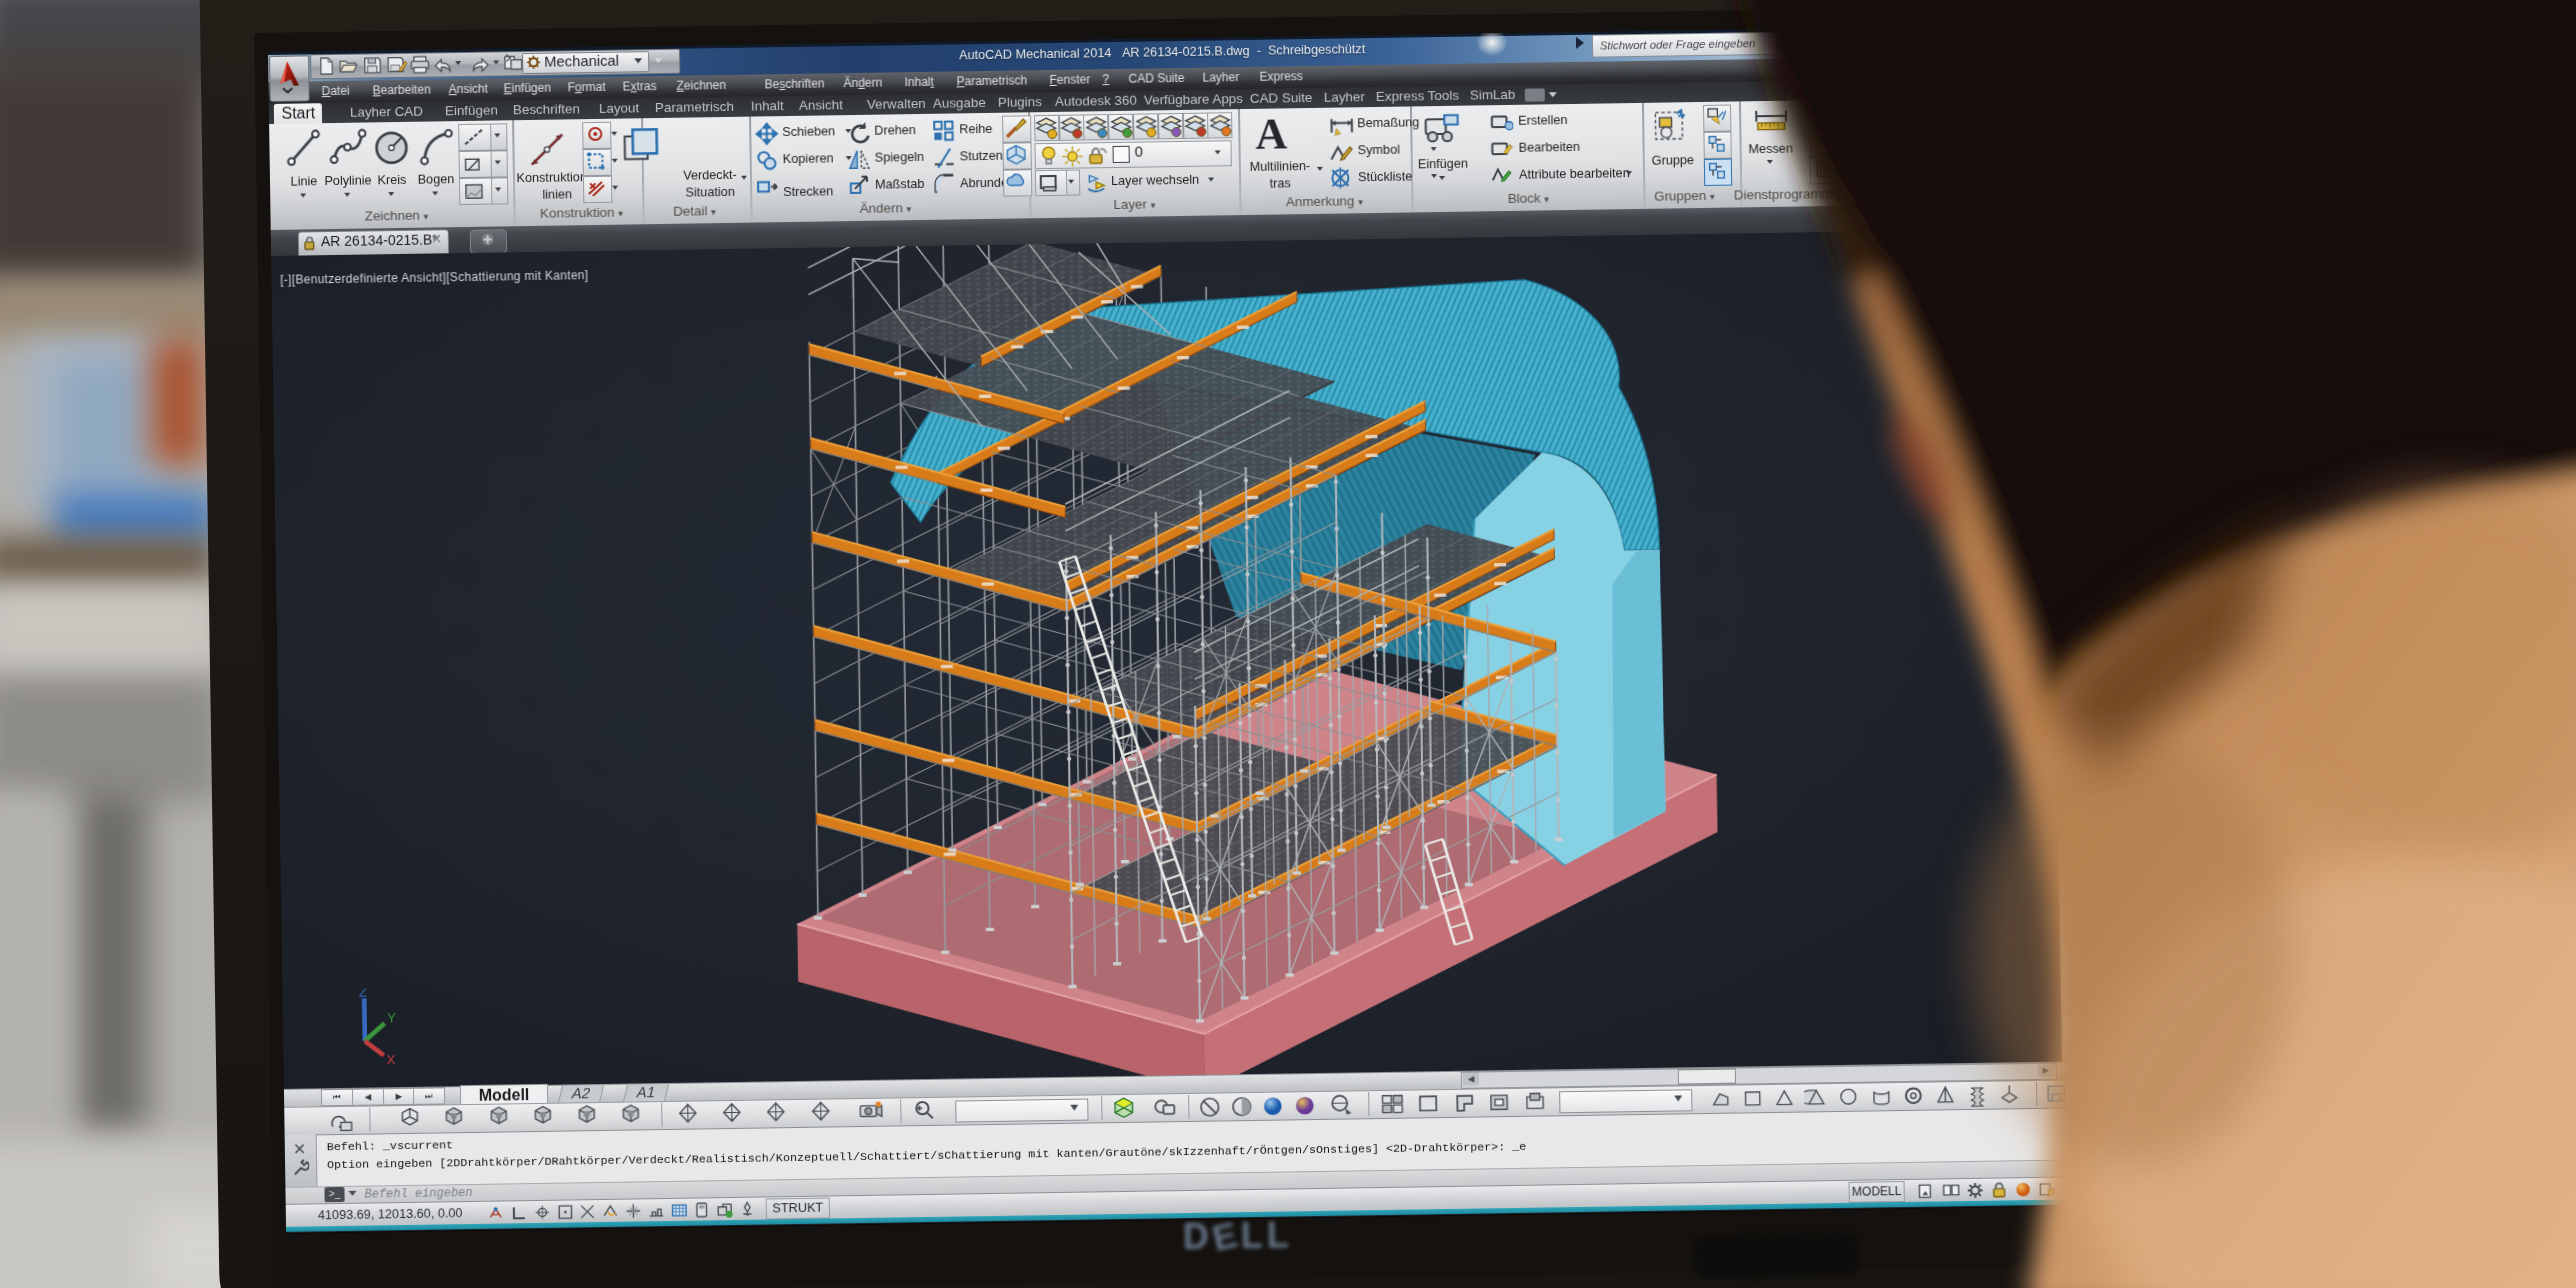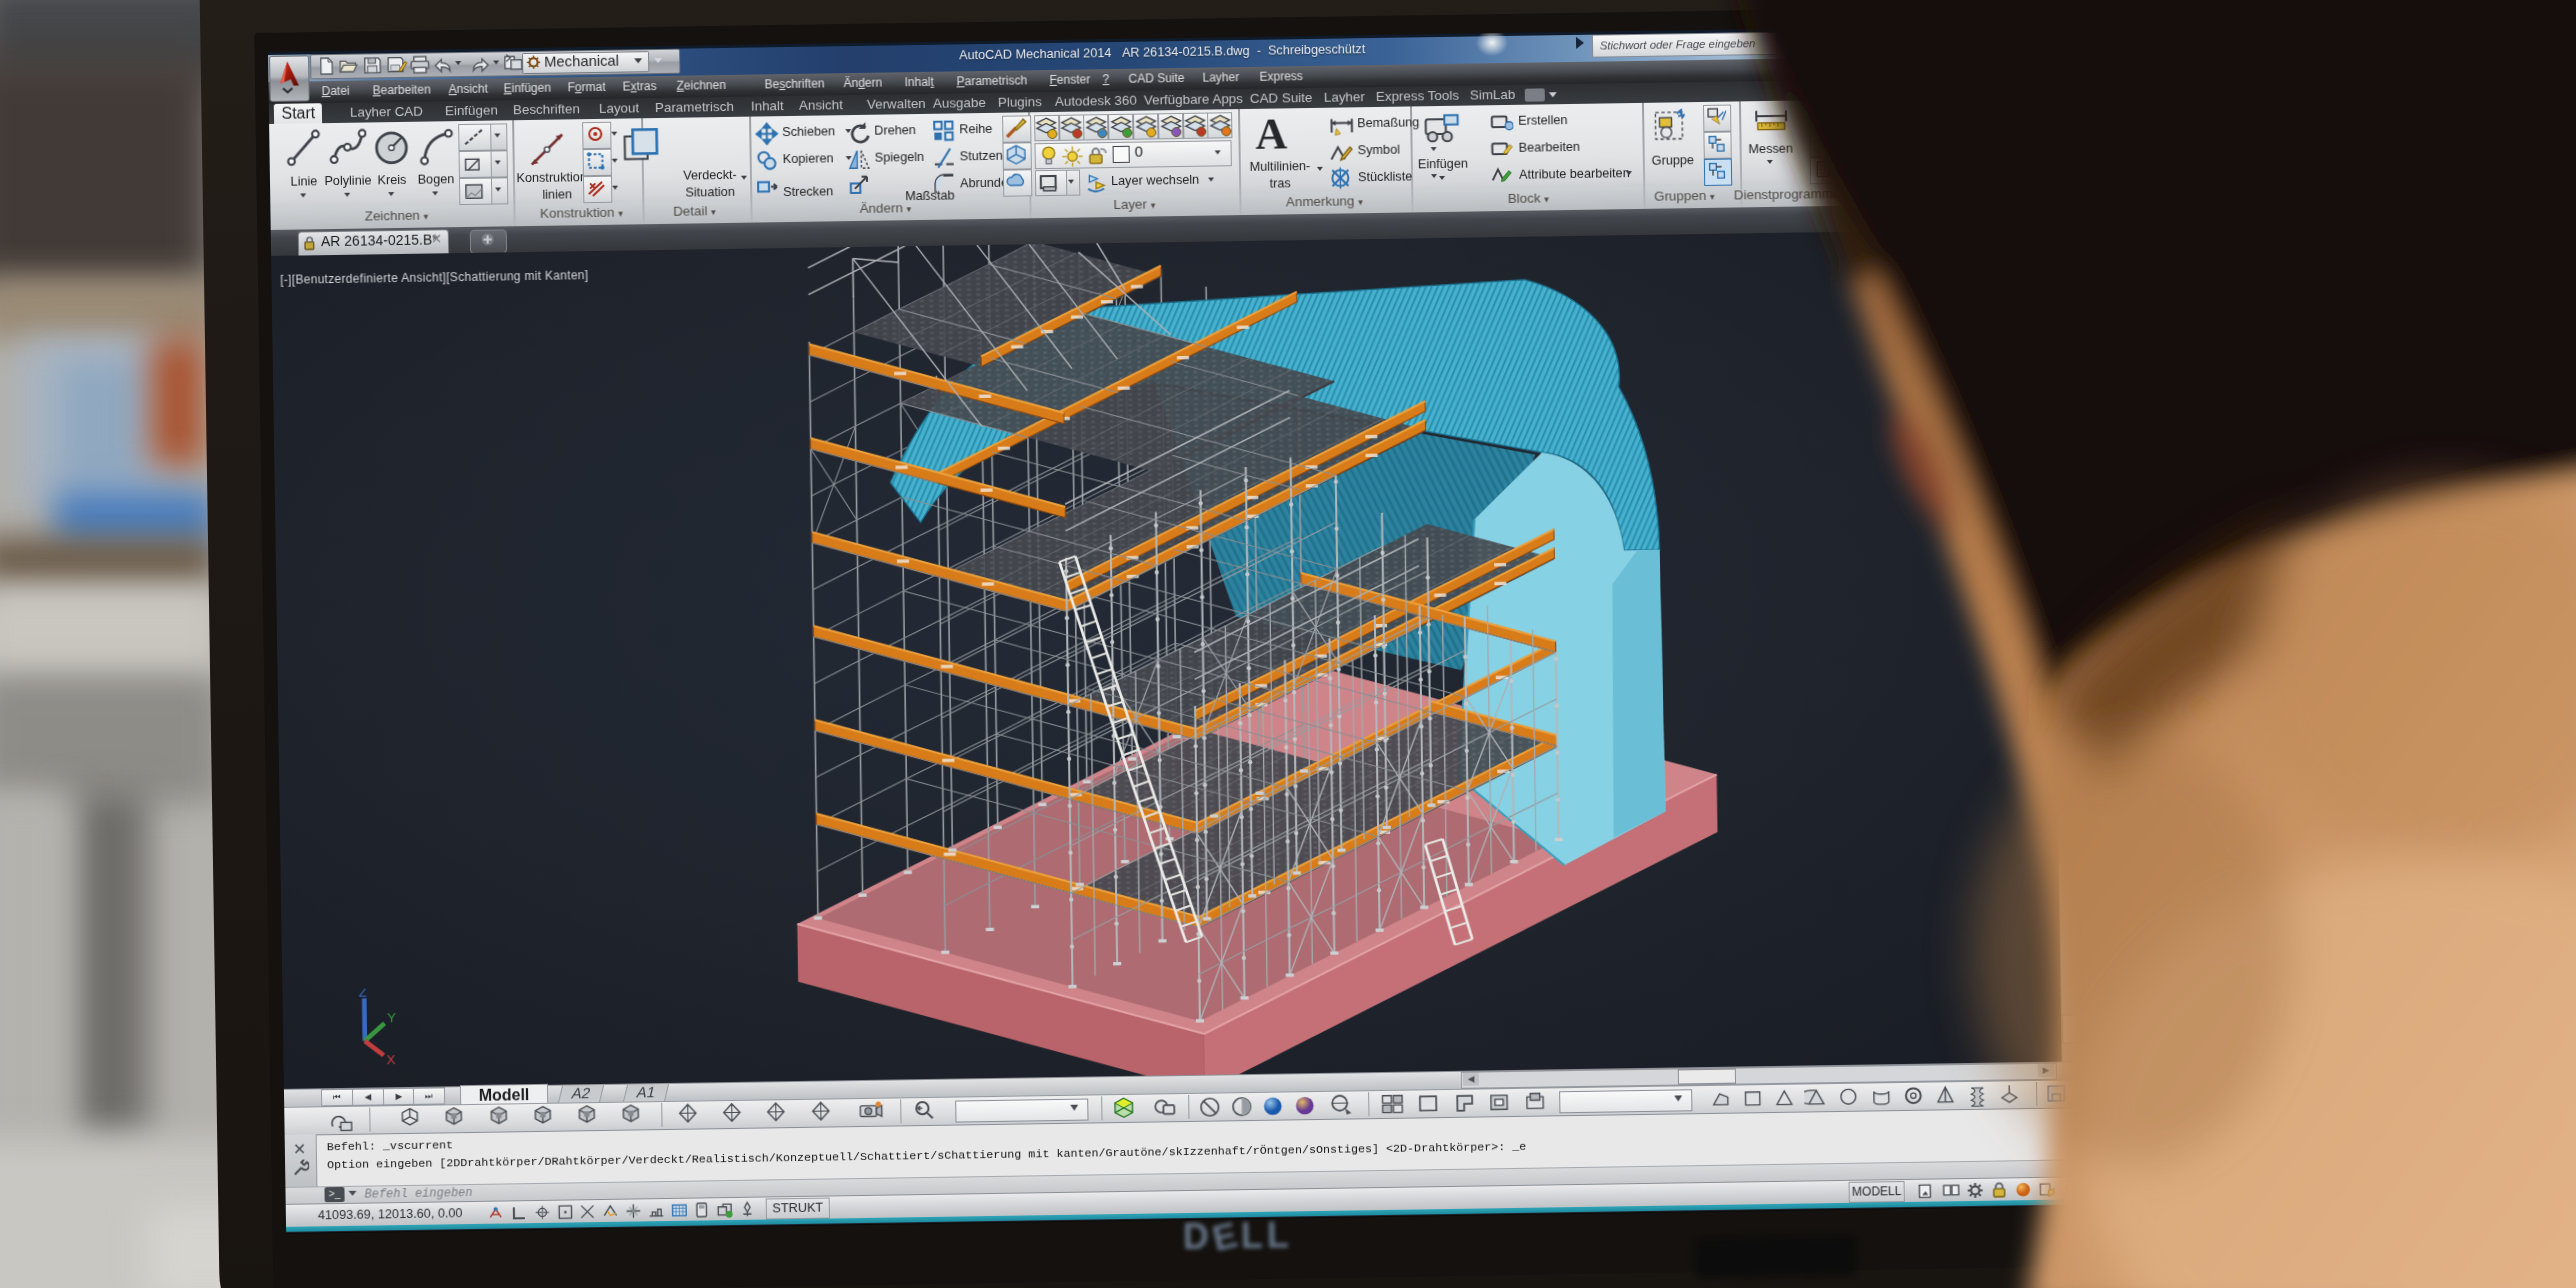--- a/index.html
+++ b/index.html
@@ -279,21 +279,21 @@
     <div class="rbt" style="left:605px;top:81px;">Drehen</div>
     <div class="ic" style="left:578px;top:105px;"><svg width="23" height="23" viewBox="0 0 34 34">
         <path d="M14 4 v26 l-11 0 z" fill="#8fb8dd" stroke="#2f74b5" stroke-width="2"></path>
         <path d="M20 4 v26 l11 0 z" fill="none" stroke="#3f434a" stroke-width="2" stroke-dasharray="4 3"></path>
       </svg></div>
     <div class="rbt" style="left:605px;top:108px;">Spiegeln</div>
     <div class="ic" style="left:578px;top:131px;"><svg width="23" height="23" viewBox="0 0 34 34">
         <rect x="4" y="14" width="14" height="14" fill="none" stroke="#2f74b5" stroke-width="3"></rect>
         <path d="M10 22 L28 4 m0 0 h-8 m8 0 v8" stroke="#3f434a" stroke-width="3" fill="none"></path>
       </svg></div>
-    <div class="rbt" style="left:635px;top:135px;margin-top:12px;">Maßstab</div>
+    <div class="rbt" style="left:605px;top:135px;">Maßstab</div>
     <div class="ic" style="left:663px;top:78px;"><svg width="23" height="23" viewBox="0 0 34 34">
         <rect x="3" y="3" width="11" height="11" fill="none" stroke="#2f74b5" stroke-width="3"></rect>
         <rect x="19" y="3" width="11" height="11" fill="none" stroke="#2f74b5" stroke-width="3"></rect>
         <rect x="3" y="19" width="11" height="11" fill="#2f74b5"></rect>
         <rect x="19" y="19" width="11" height="11" fill="none" stroke="#2f74b5" stroke-width="3"></rect>
       </svg></div>
     <div class="rbt" style="left:690px;top:81px;">Reihe</div>
     <div class="abs" style="left:753px;top:86px;width:0;height:0;border-top:4.7px solid #3c4046;border-left:3.4px solid transparent;border-right:3.4px solid transparent;"></div>
     <div class="ic" style="left:663px;top:105px;"><svg width="23" height="23" viewBox="0 0 34 34">
         <line x1="3" y1="26" x2="14" y2="26" stroke="#3f434a" stroke-width="3"></line>

